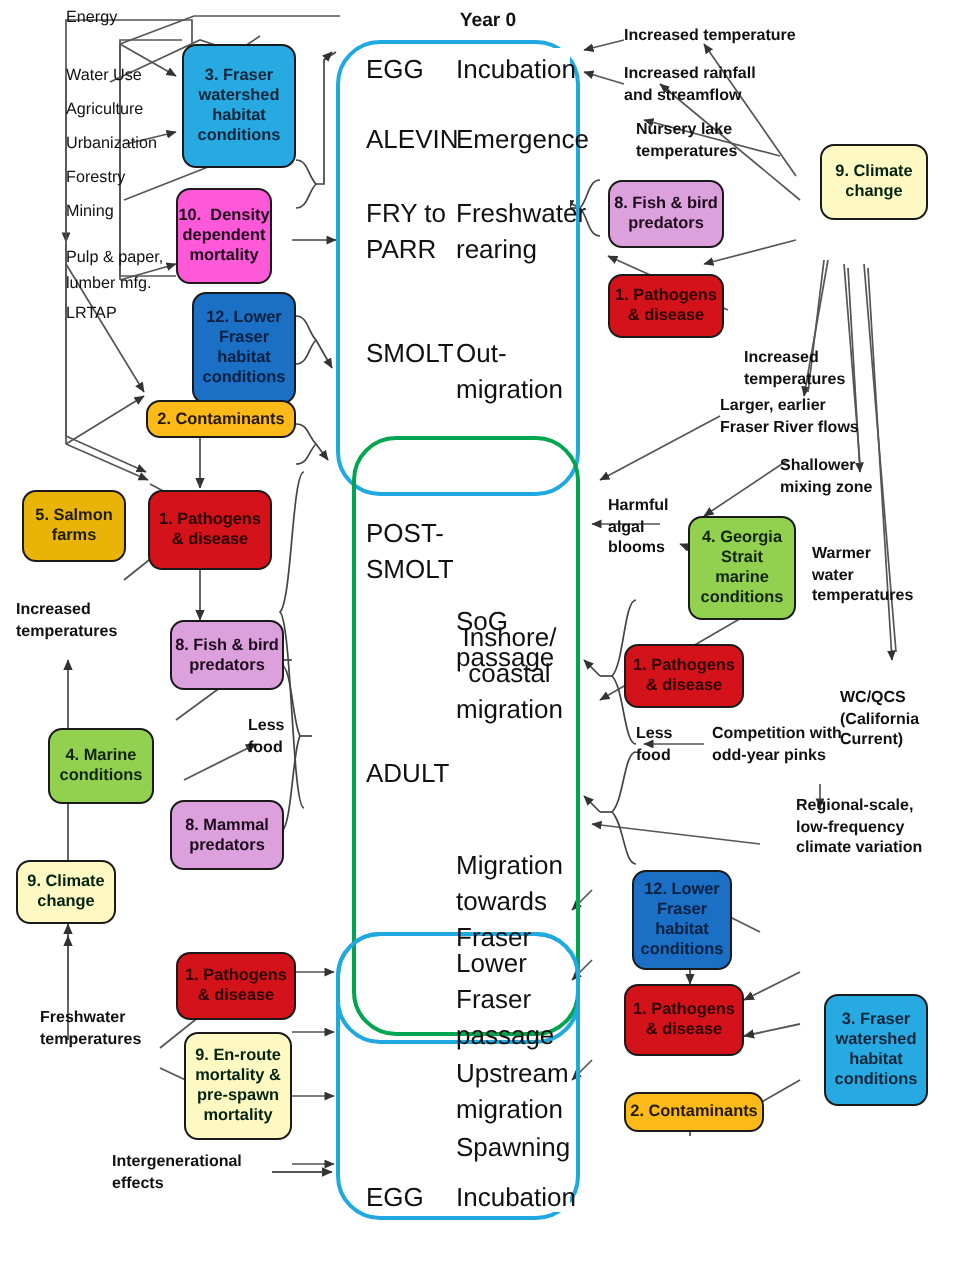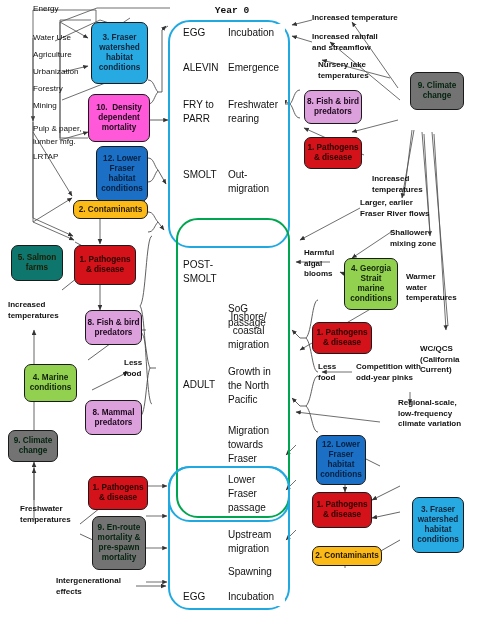--- a/index.html
+++ b/index.html
@@ -8,29 +8,29 @@
   #root{position:absolute;left:0;top:0;width:478px;height:640px;}
   svg.layer{position:absolute;left:0;top:0;width:478px;height:640px;pointer-events:none;}
   .node{position:absolute;box-sizing:border-box;border:1px solid #1a1a1a;
         border-radius:7px;display:flex;align-items:center;justify-content:center;
         text-align:center;font-weight:bold;font-size:8.2px;line-height:1.22;
         padding:2px 3px;}
   .c-cyan{background:#27AAE1;color:#10243a;}
   .c-magenta{background:#FF58D8;color:#1b0a18;}
   .c-dblue{background:#1B6FC4;color:#06203f;}
   .c-gold{background:#FBBA17;color:#241900;}
-  .c-yellow{background:#0f766e;color:#1d1c00;}
+  .c-yellow{background:#eab308;color:#1d1c00;}
   .c-red{background:#D4121A;color:#2a0002;}
   .c-violet{background:#DCA0DC;color:#1d0a1d;}
   .c-lgreen{background:#92D14F;color:#12230a;}
-  .c-green{background:#737373;color:#03230f;}
+  .c-green{background:#fef9c3;color:#03230f;}
   .plain{position:absolute;font-size:8.1px;line-height:1.32;color:#111;
          font-weight:normal;}
   .plain.bold{font-weight:bold;font-size:8px;}
-  .stage{position:absolute;font-size:10px;line-height:1.38;color:#111;}
+  .stage{position:absolute;font-size:13px;line-height:1.38;color:#111;}
   .yearlbl{position:absolute;font-size:9.6px;font-weight:bold;color:#111;
            width:120px;text-align:center;}
   .lifebox{position:absolute;box-sizing:border-box;background:transparent;}
   .lb-blue{border:2.6px solid #1FA9E0;border-radius:22px;}
   .lb-green{border:2.6px solid #00A550;border-radius:22px;}
   .lb-blue2{border:2.6px solid #1FA9E0;border-radius:22px;}
   .lb-blue3{border:2.6px solid #1FA9E0;border-radius:22px;}
   .whitepanel{position:absolute;background:#fff;}
 </style>
 </head>
@@ -179,21 +179,21 @@
   <div class="lifebox lb-green" style="left:176px;top:218px;width:114px;height:300px;"></div>
 
   <div class="lifebox lb-blue2" style="left:168px;top:466px;width:122px;height:56px;"></div>
 
   <div class="lifebox lb-blue3" style="left:168px;top:466px;width:122px;height:144px;"></div>
 
   <div class="whitepanel" style="left:181px;top:24px;width:104px;height:190px;"></div>
   <div class="whitepanel" style="left:181px;top:252px;width:104px;height:212px;"></div>
   <div class="whitepanel" style="left:181px;top:524px;width:104px;height:82px;"></div>
 
-  <div class="yearlbl" style="left:172px;top:5px;font-family:Liberation Mono, monospace;">Year 0</div>
+  <div class="yearlbl" style="left:184px;top:5px;">Year 0</div>
   <div class="yearlbl" style="left:169px;top:640px;">Year 4</div>
 
   <div class="plain" style="left:33px;top:4px;">Energy</div>
   <div class="plain" style="left:33px;top:33px;">Water Use</div>
   <div class="plain" style="left:33px;top:50px;">Agriculture</div>
   <div class="plain" style="left:33px;top:67px;">Urbanization</div>
   <div class="plain" style="left:33px;top:84px;">Forestry</div>
   <div class="plain" style="left:33px;top:101px;">Mining</div>
   <div class="plain" style="left:33px;top:124px;">Pulp &amp; paper,</div>
   <div class="plain" style="left:33px;top:137px;">lumber mfg.</div>
@@ -217,23 +217,20 @@
   <div class="stage" style="left:183px;top:258px;white-space:pre;">POST-
 SMOLT</div>
   <div class="stage" style="left:228px;top:258px;white-space:pre;margin-top:44px;">SoG
 passage</div>
 
   <div class="stage" style="left:228px;top:310px;white-space:pre;text-align:center;">Inshore/
 coastal
 migration</div>
 
   <div class="stage" style="left:183px;top:378px;white-space:pre;">ADULT</div>
-  <div class="stage" style="left:228px;top:365px;white-space:pre;">Growth in
-the North
-Pacific</div>
 
   <div class="stage" style="left:228px;top:424px;white-space:pre;">Migration
 towards
 Fraser</div>
 
   <div class="stage" style="left:228px;top:473px;white-space:pre;">Lower
 Fraser
 passage</div>
 
   <div class="stage" style="left:228px;top:528px;white-space:pre;">Upstream
@@ -242,21 +239,21 @@
   <div class="stage" style="left:228px;top:565px;white-space:pre;">Spawning</div>
 
   <div class="stage" style="left:183px;top:590px;white-space:pre;">EGG</div>
   <div class="stage" style="left:228px;top:590px;white-space:pre;">Incubation</div>
 
   <div class="node c-cyan" style="left:91px;top:22px;width:57px;height:62px;white-space:pre;">3. Fraser
 watershed
 habitat
 conditions</div>
 
-  <div class="node c-magenta" style="left:88px;top:94px;width:62px;height:48px;white-space:pre;">10.  Density
+  <div class="node c-magenta" style="left:88px;top:94px;width:48px;height:48px;white-space:pre;">10.  Density
 dependent
 mortality</div>
 
   <div class="node c-dblue" style="left:96px;top:146px;width:52px;height:56px;white-space:pre;">12. Lower
 Fraser
 habitat
 conditions</div>
 
   <div class="node c-gold" style="left:73px;top:200px;width:75px;height:19px;white-space:pre;">2. Contaminants</div>
 

